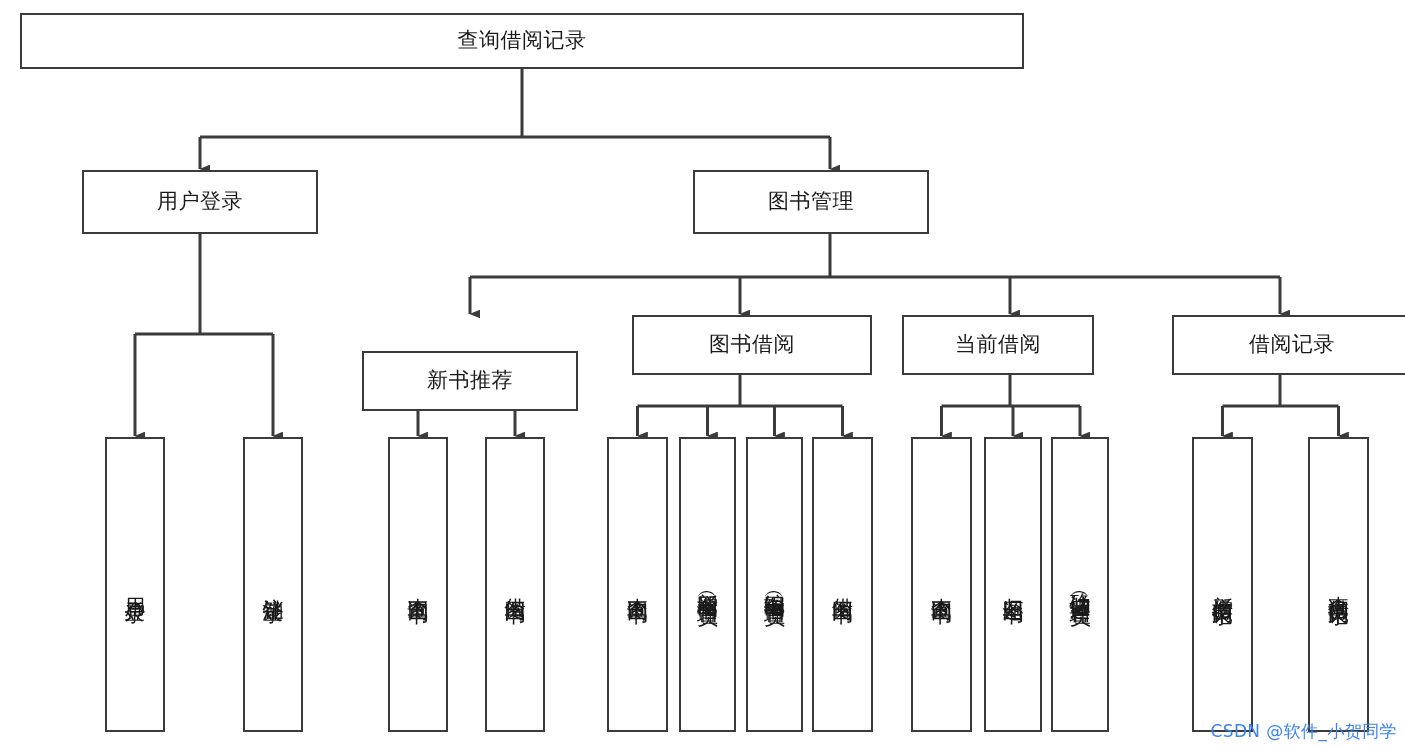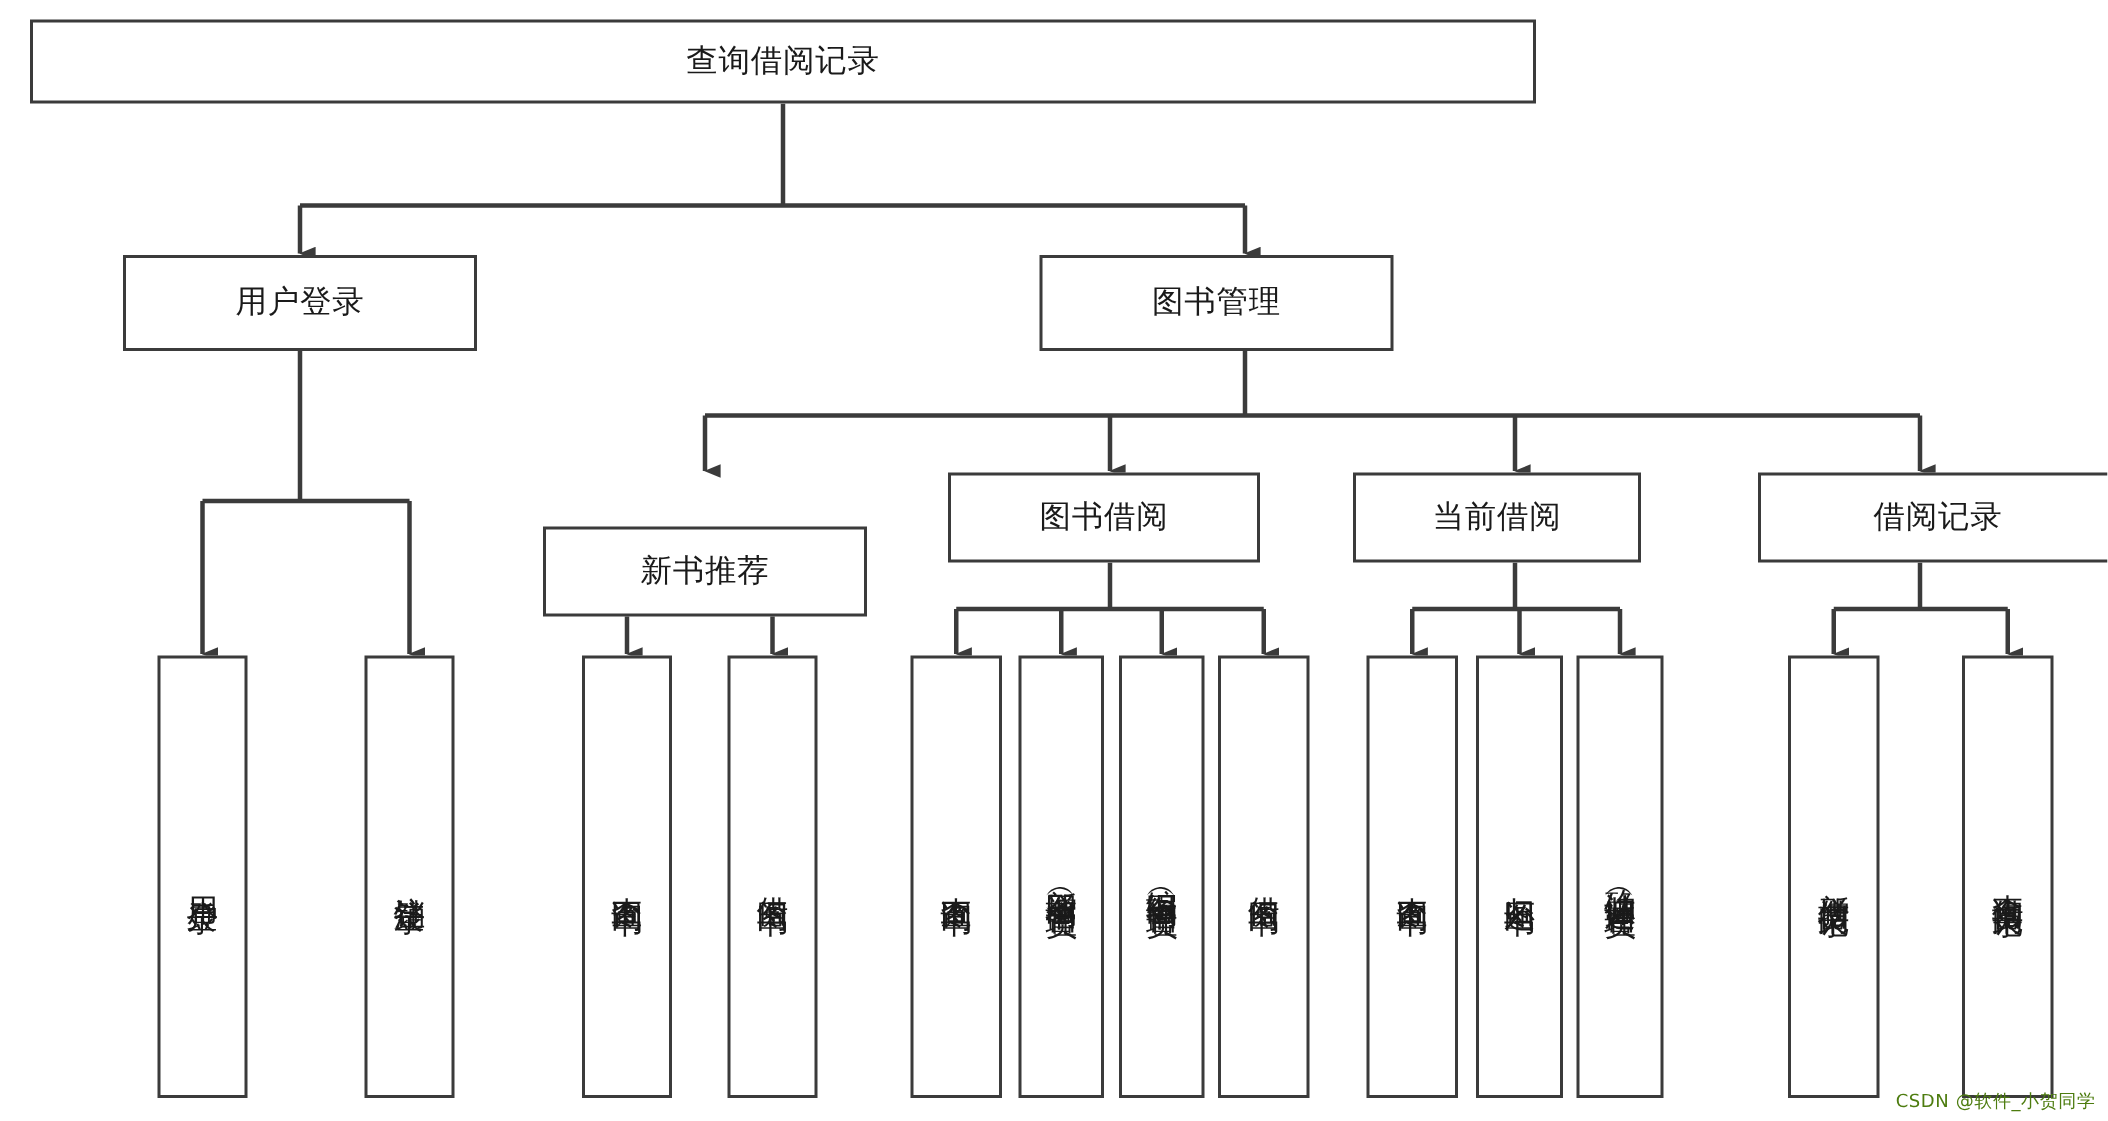--- a/index.html
+++ b/index.html
@@ -52,22 +52,22 @@
     writing-mode: vertical-rl;
     text-orientation: upright;
     font-size: 21px;
     letter-spacing: 2px;
     line-height: 1.05;
   }
   .watermark {
     position: absolute;
     right: 8px;
     bottom: 4px;
-    font-size: 12px;
-    color: #4d7c0f;
+    font-size: 17px;
+    color: #3b82f6;
     letter-spacing: 0.4px;
     white-space: nowrap;
     pointer-events: none;
   }
 </style>
 </head>
 <body>
 
 <div id="diagram-root">
 
@@ -120,21 +120,21 @@
       </div>
       <div class="node-box horizontal" style="left: 82px; top: 170px; width: 236px; height: 64px;">
         <span class="node-label">用户登录</span>
       </div>
       <div class="node-box horizontal" style="left: 693px; top: 170px; width: 236px; height: 64px;">
         <span class="node-label">图书管理</span>
       </div>
       <div class="node-box horizontal" style="left: 362px; top: 315px; width: 216px; height: 60px; margin-top: 36px;">
         <span class="node-label">新书推荐</span>
       </div>
-      <div class="node-box horizontal" style="left: 632px; top: 315px; width: 208px; height: 60px;">
+      <div class="node-box horizontal" style="left: 632px; top: 315px; width: 240px; height: 60px;">
         <span class="node-label">图书借阅</span>
       </div>
       <div class="node-box horizontal" style="left: 902px; top: 315px; width: 192px; height: 60px;">
         <span class="node-label">当前借阅</span>
       </div>
       <div class="node-box horizontal" style="left: 1172px; top: 315px; width: 240px; height: 60px;">
         <span class="node-label">借阅记录</span>
       </div>
       <div class="node-box vertical" style="left: 105px; top: 437px; width: 60px; height: 295px;">
         <span class="node-label">用户登录</span>

